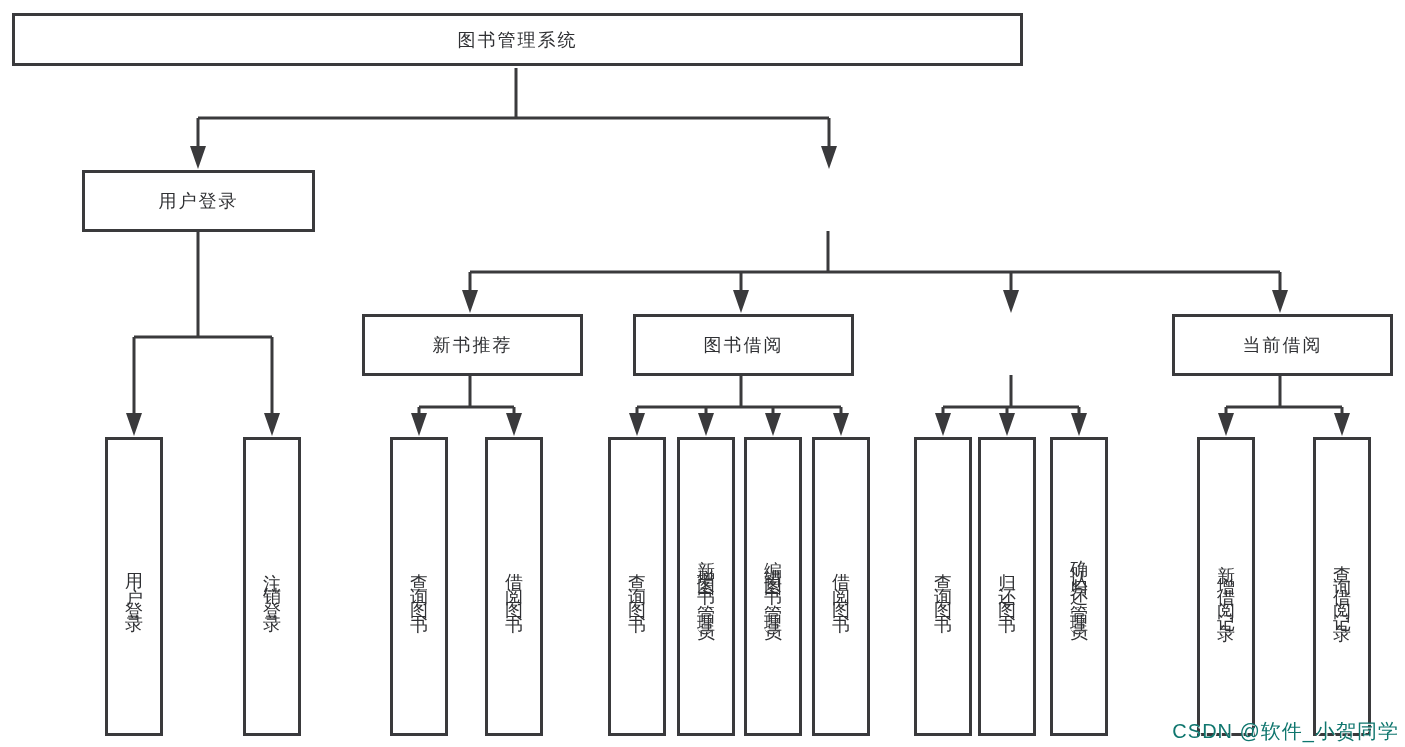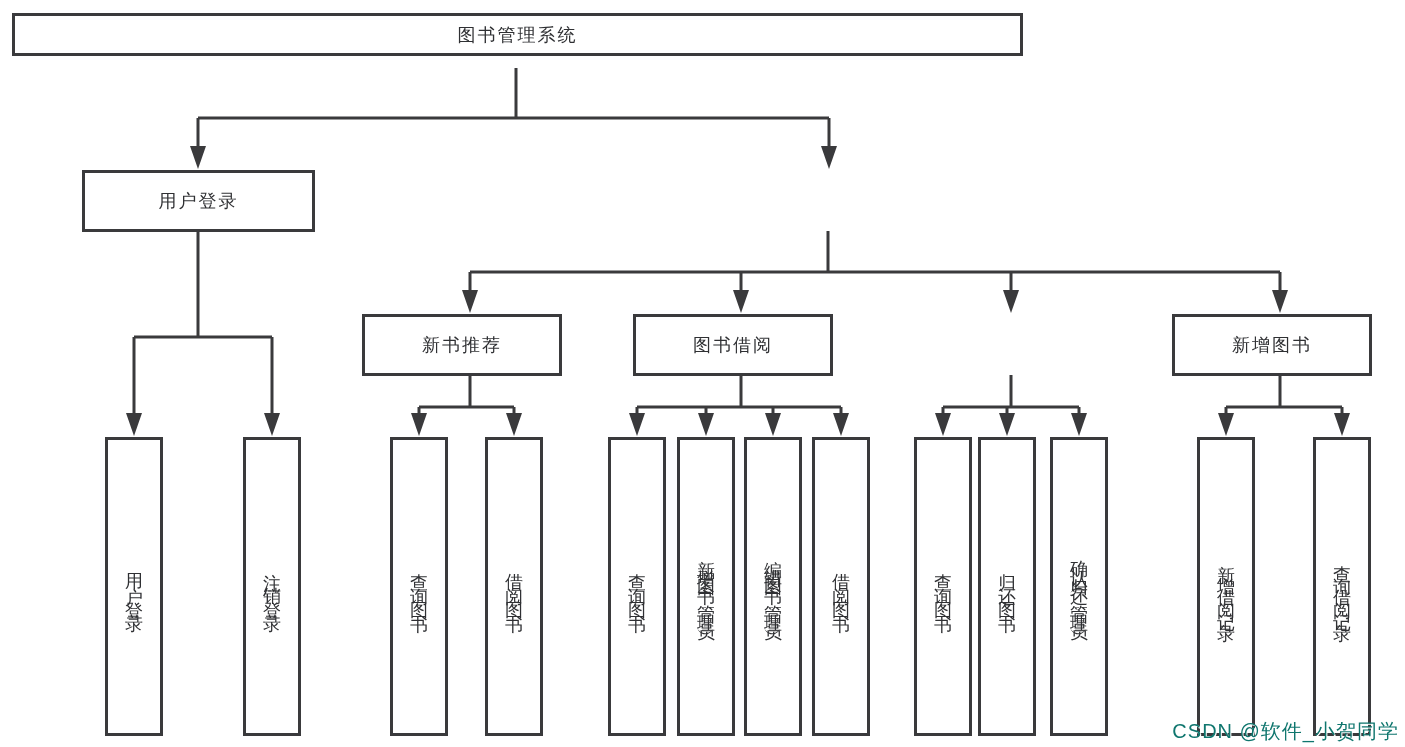--- a/index.html
+++ b/index.html
@@ -35,26 +35,26 @@
   }
   .h {
     height: 62px;
     font-size: 18px;
     letter-spacing: 2px;
   }
   .root {
     left: 12px;
     top: 13px;
     width: 1011px;
-    height: 43px;
+    height: 53px;
     font-size: 18px;
     letter-spacing: 2px;
   }
   .lvl2 { top: 170px; width: 233px; }
-  .lvl3 { top: 314px; width: 200px; }
+  .lvl3 { top: 314px; width: 221px; }
   .v {
     top: 437px;
     width: 58px;
     height: 299px;
     writing-mode: vertical-rl;
     text-orientation: mixed;
     font-size: 18px;
     line-height: 1;
     letter-spacing: 14px;
   }
@@ -134,21 +134,21 @@
     <use href="#arw" x="1226" y="436"></use>
     <use href="#arw" x="1342" y="436"></use>
   </svg>
 
   <div class="box root">图书管理系统</div>
 
   <div class="box h lvl2" style="left:82px">用户登录</div>
 
   <div class="box h lvl3" style="left:362px">新书推荐</div>
   <div class="box h lvl3" style="left:633px">图书借阅</div>
-  <div class="box h lvl3" style="left:1172px">新增图书</div>
+  <div class="box h lvl3" style="left:1172px">当前借阅</div>
 
   <div class="box v" style="left:105px">用户登录</div>
   <div class="box v" style="left:243px">注销登录</div>
 
   <div class="box v" style="left:390px">查询图书</div>
   <div class="box v" style="left:485px">借阅图书</div>
 
   <div class="box v" style="left:608px">查询图书</div>
   <div class="box v sp-narrow" style="left:677px">新增图书（管理员）</div>
   <div class="box v sp-narrow" style="left:744px">编辑图书（管理员）</div>

